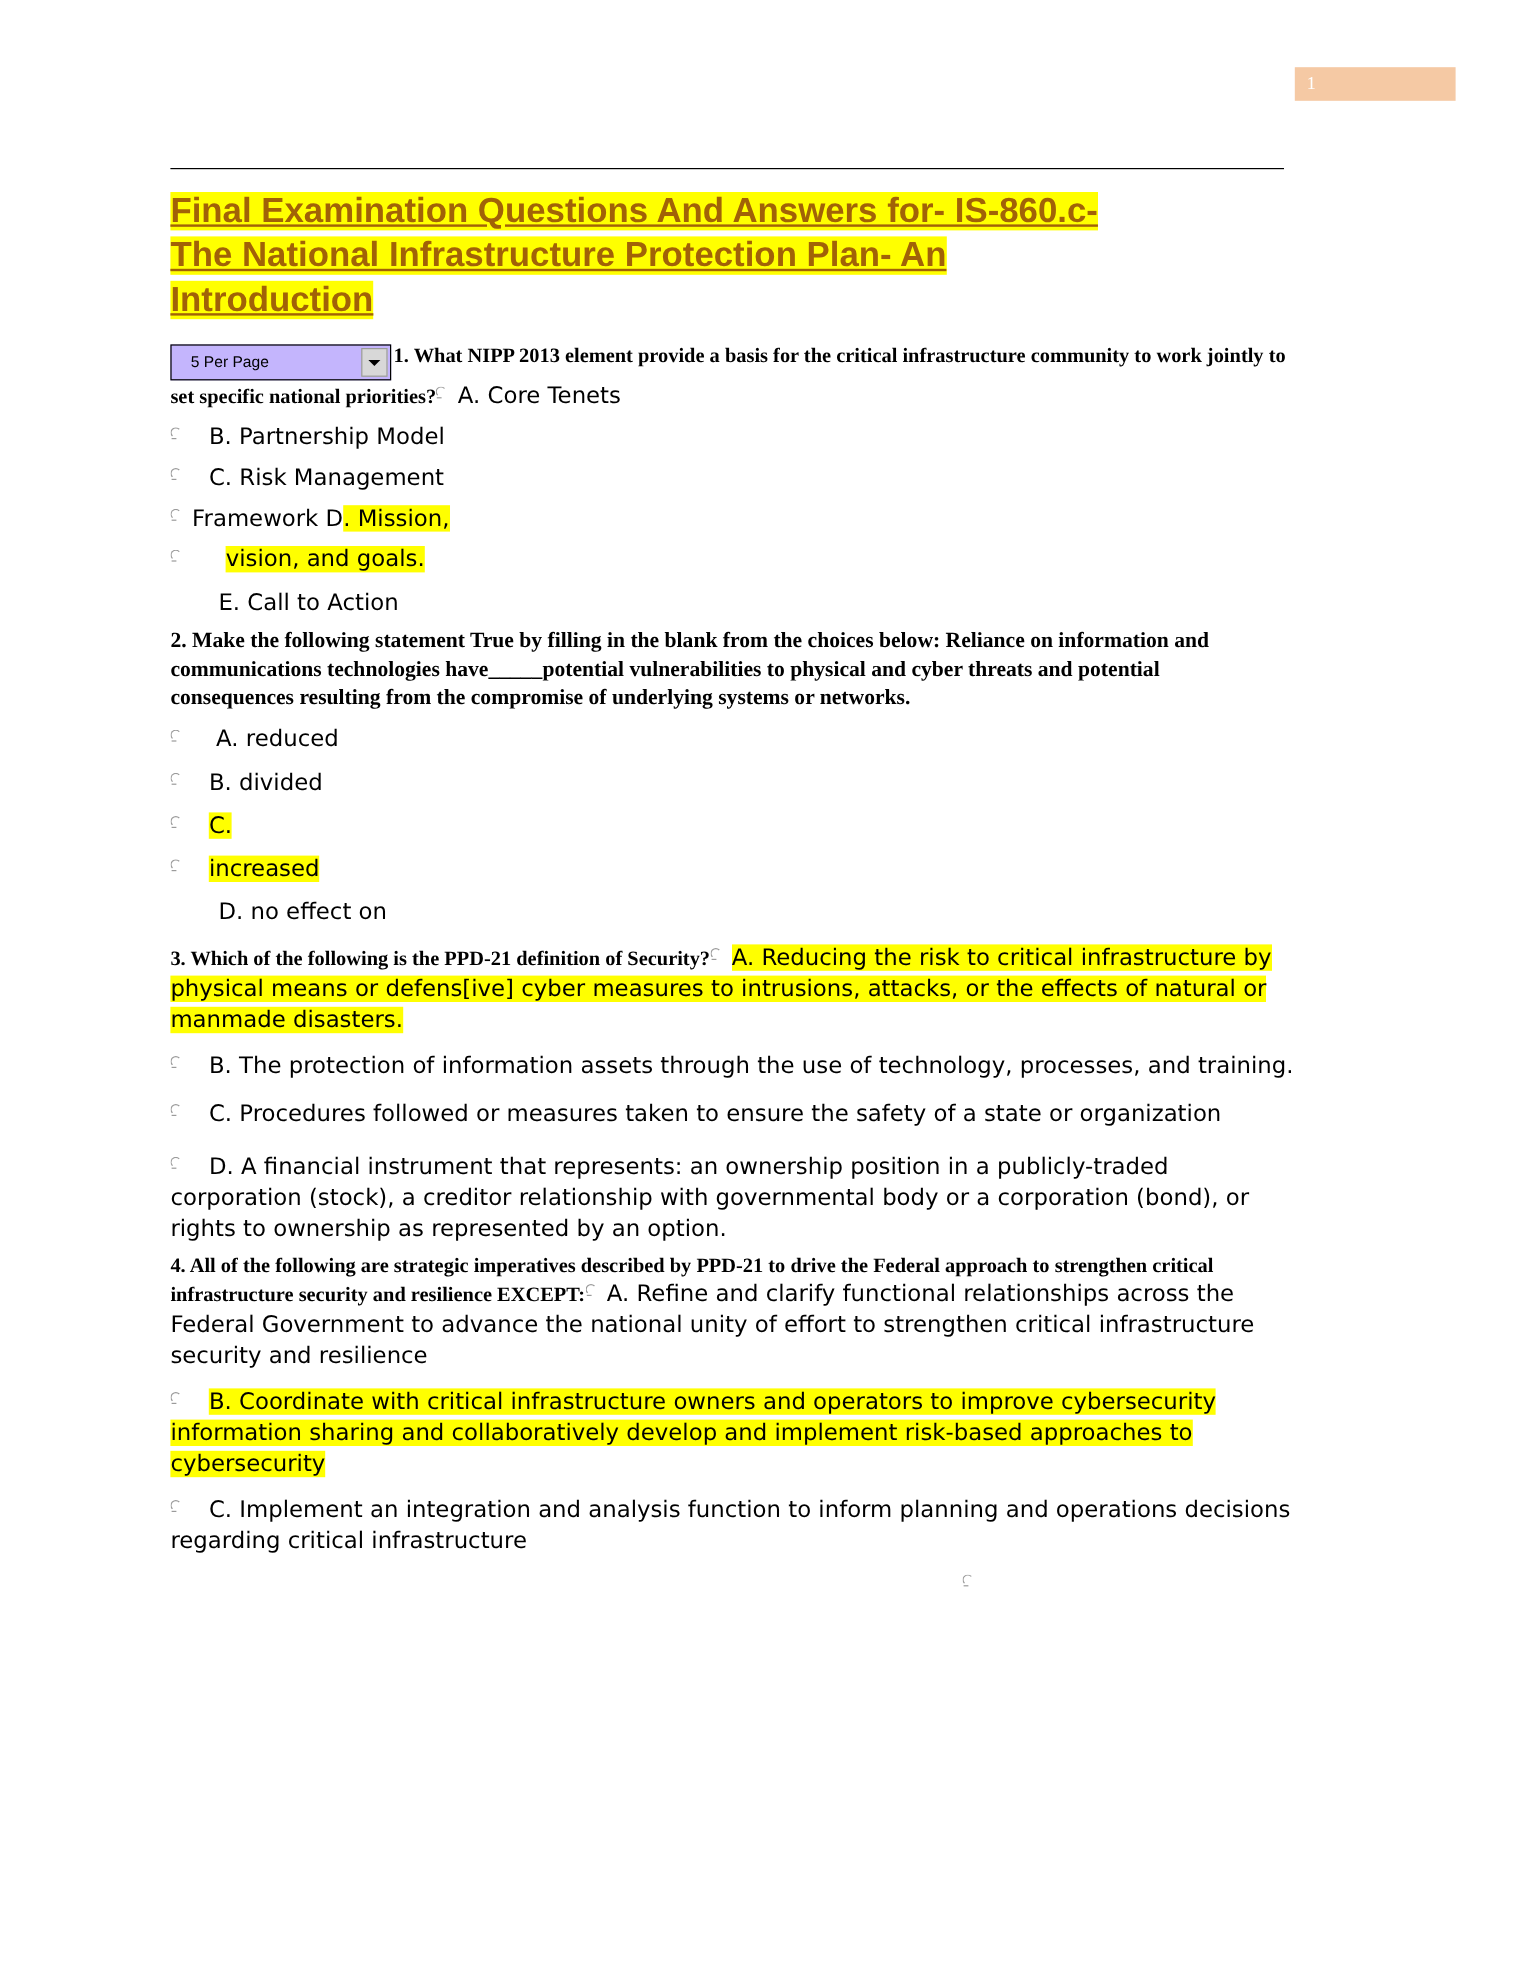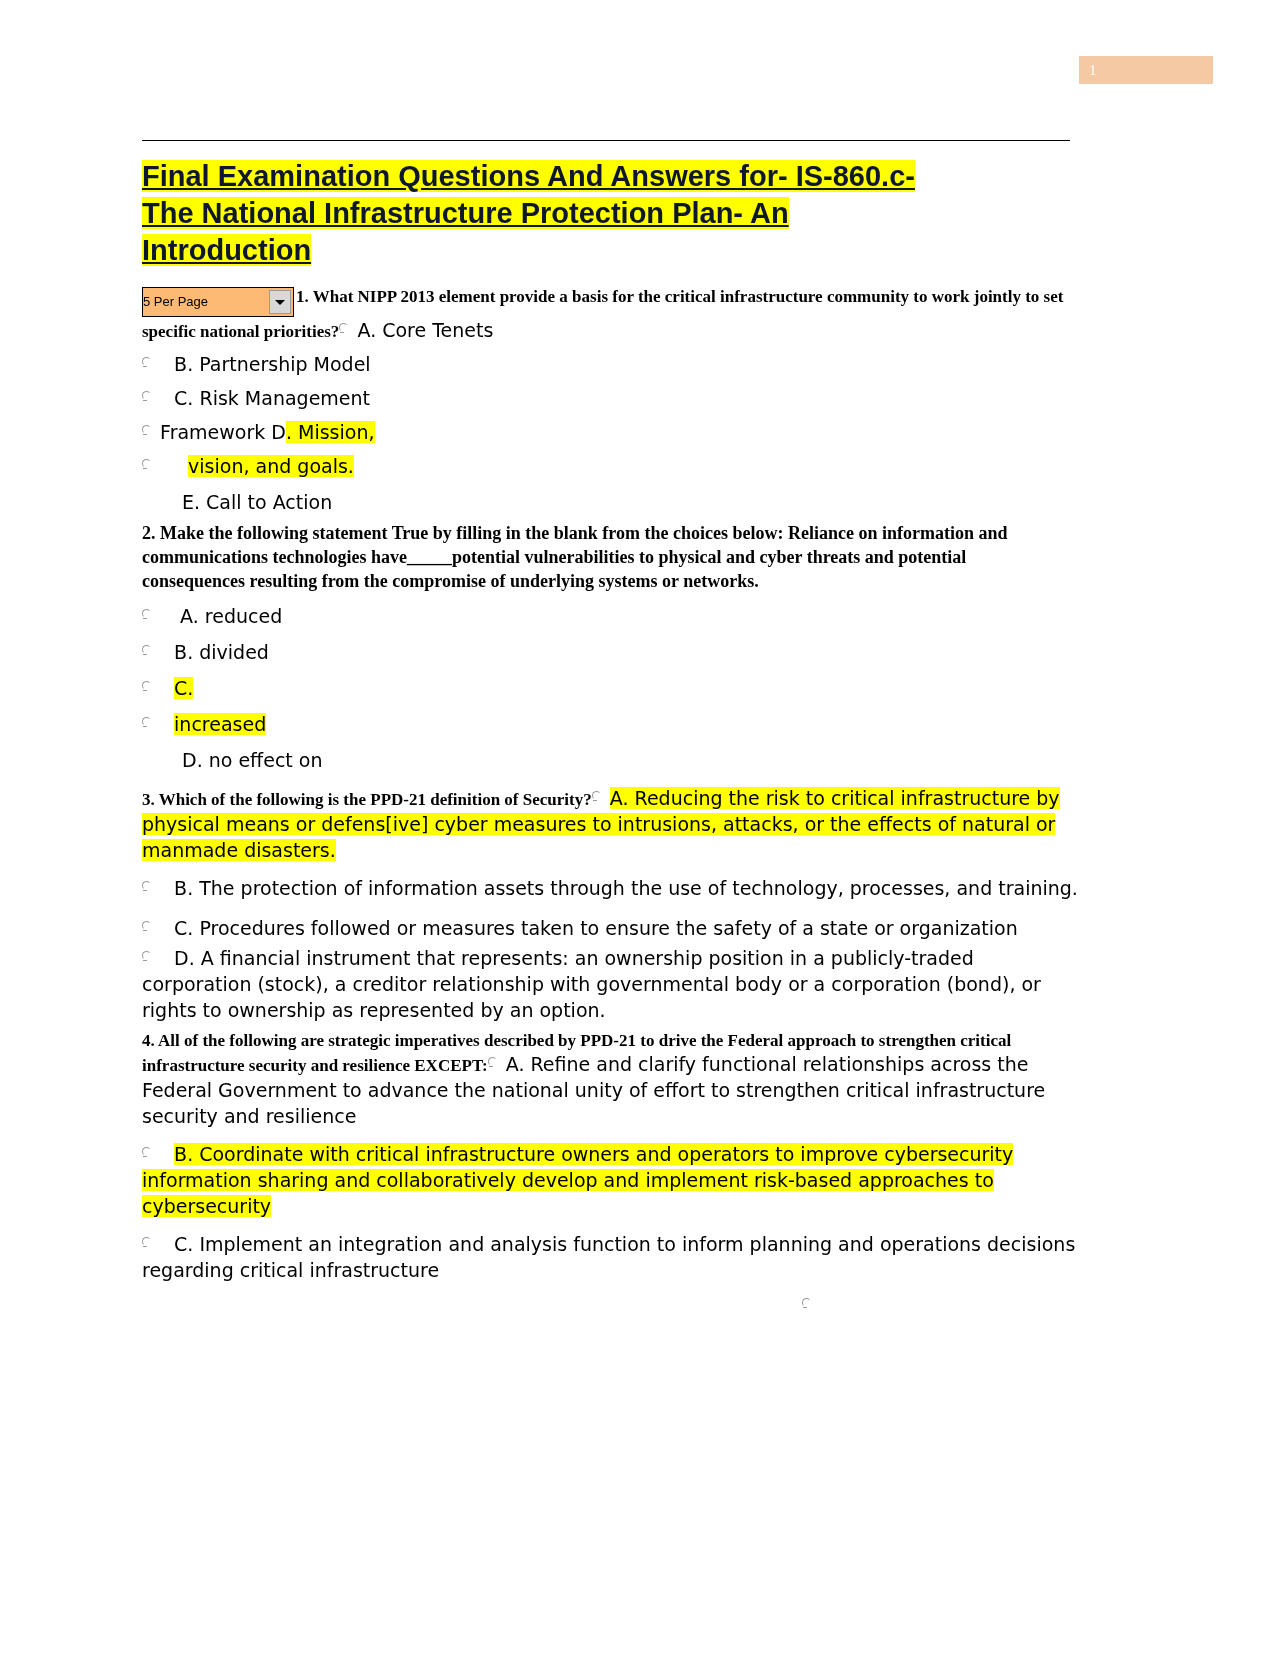--- a/index.html
+++ b/index.html
@@ -47,44 +47,44 @@
     left: 142px;
     top: 158px;
     width: 950px;
   }
   h1.doc-title {
     margin: 0;
     font-family: "Liberation Sans", sans-serif;
     font-size: 29px;
     line-height: 37px;
     font-weight: bold;
-    color: #0f172a;
+    color: #a16207;
     background: #ffff00;
     display: inline;
     text-decoration: underline;
     box-decoration-break: clone;
     -webkit-box-decoration-break: clone;
   }
   .title-wrap {
     width: 800px;
     margin-bottom: 18px;
   }
   .select-box {
     display: inline-block;
     vertical-align: -4px;
-    width: 152px;
+    width: 184px;
     height: 30px;
     border: 1.5px solid #000;
-    background: #fdba74;
+    background: #c4b5fd;
     font-family: "Liberation Sans", sans-serif;
     font-size: 13px;
     line-height: 28px;
     position: relative;
     box-sizing: border-box;
-    padding-left: 0;
+    padding-left: 16px;
     margin-right: 2px;
   }
   .select-box .arrow-btn {
     position: absolute;
     right: 2px;
     top: 2px;
     width: 22px;
     height: 24px;
     background: #d8d8d8;
     border: 1px solid #9a9a9a;
@@ -218,21 +218,21 @@
       <span class="ans hl">A. Reducing the risk to critical infrastructure by physical means or defens[ive] cyber measures to intrusions, attacks, or the effects of natural or manmade disasters.</span>
     </div>
 
     <div class="block">
       <div class="opt-line" style="margin-top:12px; width:940px"><span class="radio"></span>
         <span class="ans" style="margin-left:14px">B. The protection of information assets through the use of technology, processes, and training.</span>
       </div>
       <div class="opt-line" style="margin-top:14px; width:940px"><span class="radio"></span>
         <span class="ans" style="margin-left:14px">C. Procedures followed or measures taken to ensure the safety of a state or organization</span>
       </div>
-      <div class="opt-line" style="margin-top:4px; width:940px"><span class="radio"></span>
+      <div class="opt-line" style="margin-top:18px; width:940px"><span class="radio"></span>
         <span class="ans" style="margin-left:14px">D. A financial instrument that represents: an ownership position in a publicly-traded corporation (stock), a creditor relationship with governmental body or a corporation (bond), or rights to ownership as represented by an option.</span>
       </div>
     </div>
 
     <div class="block" style="margin-top:8px; width:930px">
       <span class="q-serif">4. All of the following are strategic imperatives described by PPD-21 to drive the Federal approach to strengthen critical infrastructure security and resilience EXCEPT:</span><span class="radio"></span>
       <span class="ans">A. Refine and clarify functional relationships across the Federal Government to advance the national unity of effort to strengthen critical infrastructure security and resilience</span>
     </div>
 
     <div class="block">

